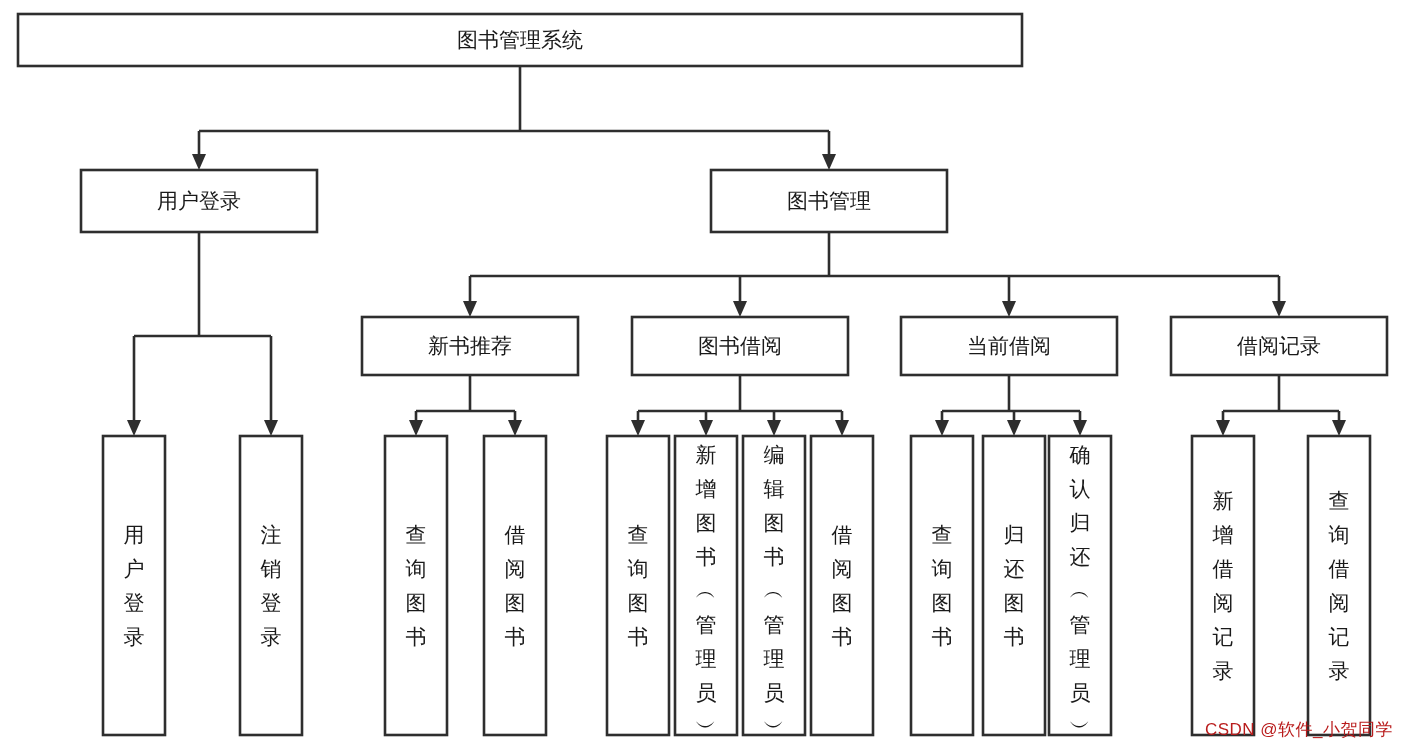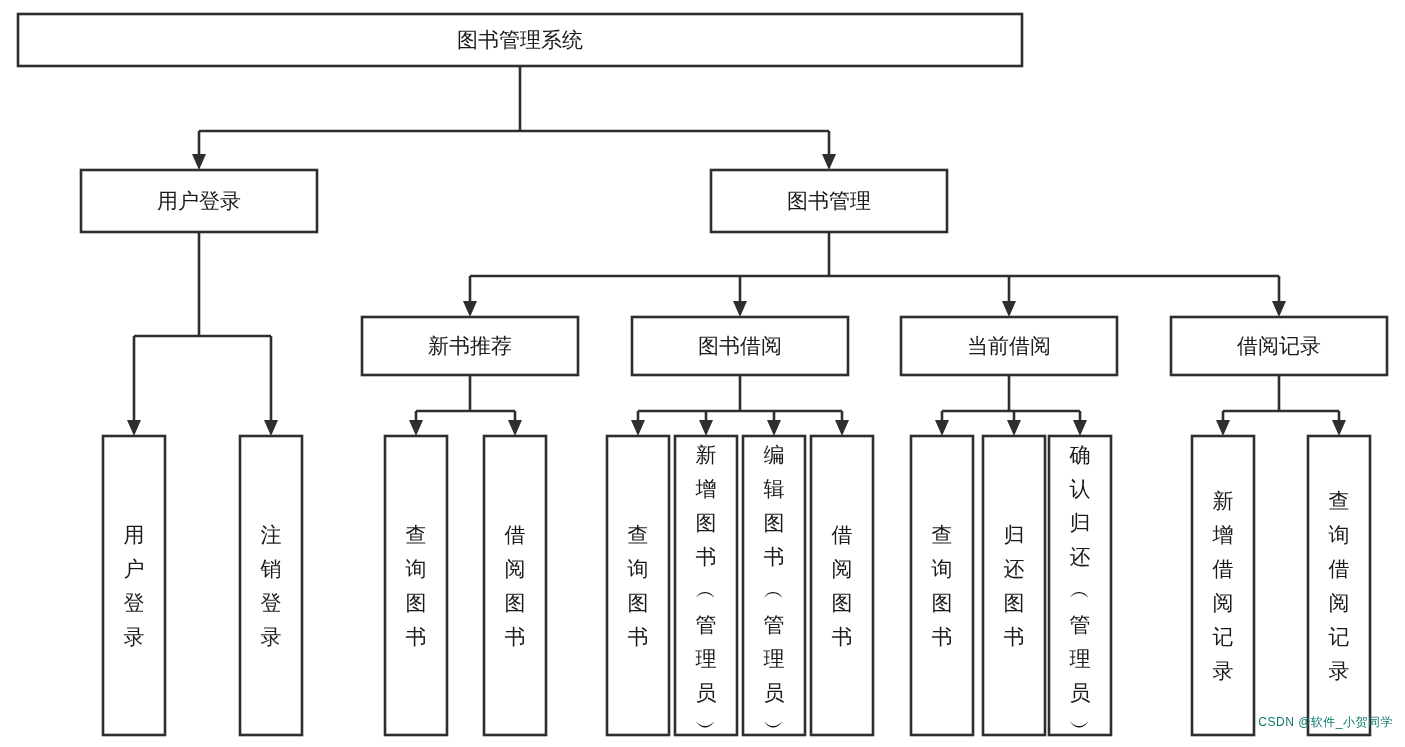--- a/index.html
+++ b/index.html
@@ -43,24 +43,24 @@
     fill: none;
     stroke-linecap: butt;
   }
   .arrow-head {
     fill: #2e2e2e;
     stroke: none;
   }
   .watermark {
     position: absolute;
     right: 12px;
-    bottom: 16px;
-    font-family: "Liberation Sans", "DejaVu Sans", sans-serif;
-    font-size: 12px;
-    color: #0f766e;
+    bottom: 6px;
+    font-family: "Liberation Sans", "DejaVu Sans", sans-serif;
+    font-size: 17px;
+    color: #b91c1c;
     white-space: nowrap;
     letter-spacing: 0.5px;
     pointer-events: none;
   }
 </style>
 </head>
 <body>
 
 <svg id="diagram" viewBox="0 0 1405 747" xmlns="http://www.w3.org/2000/svg">
 

